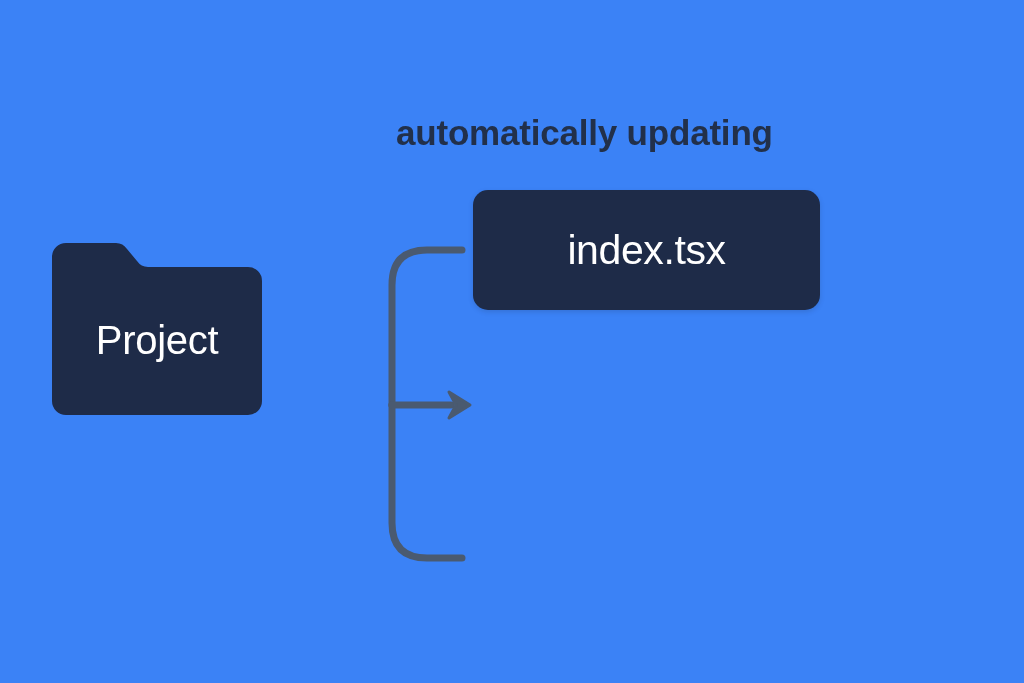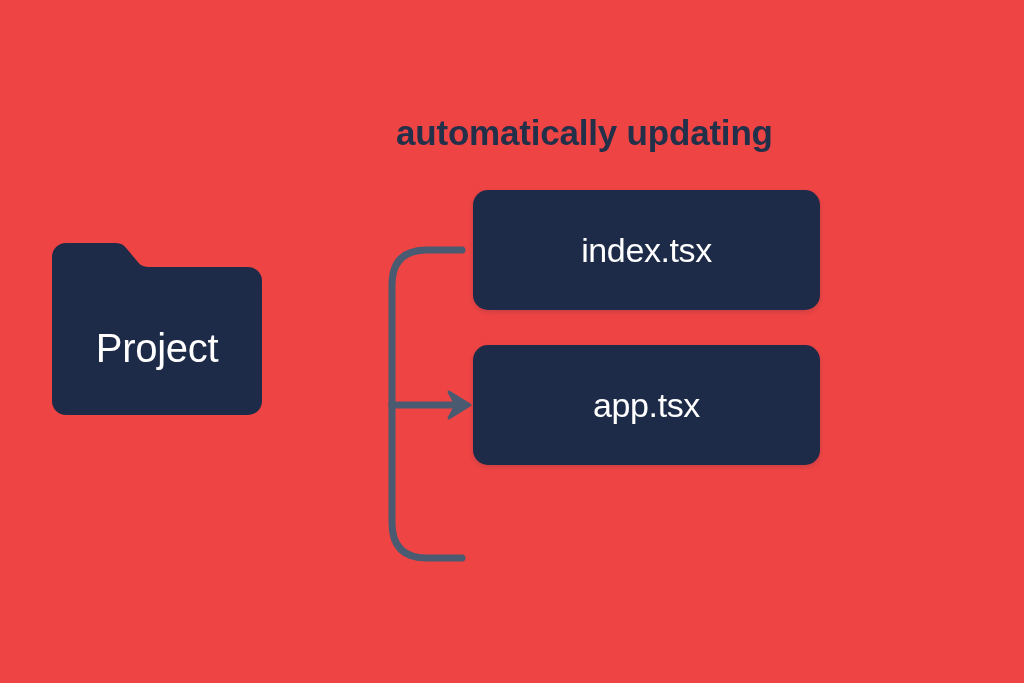--- a/index.html
+++ b/index.html
@@ -11,21 +11,21 @@
     height: 683px;
     background: #faf9f8;
     font-family: "Liberation Sans", sans-serif;
     overflow: hidden;
   }
 
   #canvas {
     position: relative;
     width: 1024px;
     height: 683px;
-    background: #ef4444;
+    background: #3b82f6;
   }
 
   
   #heading {
     position: absolute;
     left: 396px;
     top: 113px;
     font-size: 35px;
     font-weight: 600;
     letter-spacing: -0.2px;
@@ -44,21 +44,21 @@
   #folder svg {
     position: absolute;
     left: 0;
     top: 0;
     display: block;
     overflow: visible;
   }
   #folder-label {
     position: absolute;
     left: 0;
-    top: 8px;
+    top: 0;
     width: 210px;
     height: 172px;
     display: flex;
     align-items: center;
     justify-content: center;
     padding-top: 22px;
     box-sizing: border-box;
     color: #ffffff;
     font-size: 40px;
     font-weight: 400;
@@ -86,21 +86,21 @@
     background: #1e2b48;
     border-radius: 15px;
     display: flex;
     align-items: center;
     justify-content: center;
     box-shadow: 0 2px 5px rgba(30, 43, 72, 0.18);
     box-sizing: border-box;
   }
   .file-box .file-label {
     color: #ffffff;
-    font-size: 34px;
+    font-size: 41px;
     font-weight: 400;
     letter-spacing: -0.4px;
     white-space: nowrap;
   }
   #box-0 { top: 190px; }
   #box-1 { top: 345px; }
   #box-2 { top: 498px; }
 </style>
 </head>
 <body>
@@ -141,18 +141,15 @@
              L462,558" fill="none" stroke="#4a5a70" stroke-width="7" stroke-linecap="round" stroke-linejoin="round"></path>
 
     <path d="M392,405 L451,405" fill="none" stroke="#4a5a70" stroke-width="7" stroke-linecap="round"></path>
     <path d="M449,392 L470,405 L449,418 L456,405 Z" fill="#4a5a70" stroke="#4a5a70" stroke-width="3" stroke-linejoin="round"></path>
   </svg>
 
   <div class="file-box" id="box-0">
     <span class="file-label">index.tsx</span>
   </div>
 
-  <div class="file-box" id="box-1">
-    <span class="file-label">app.tsx</span>
-  </div>
 
 
 </div>
 
 </body></html>

